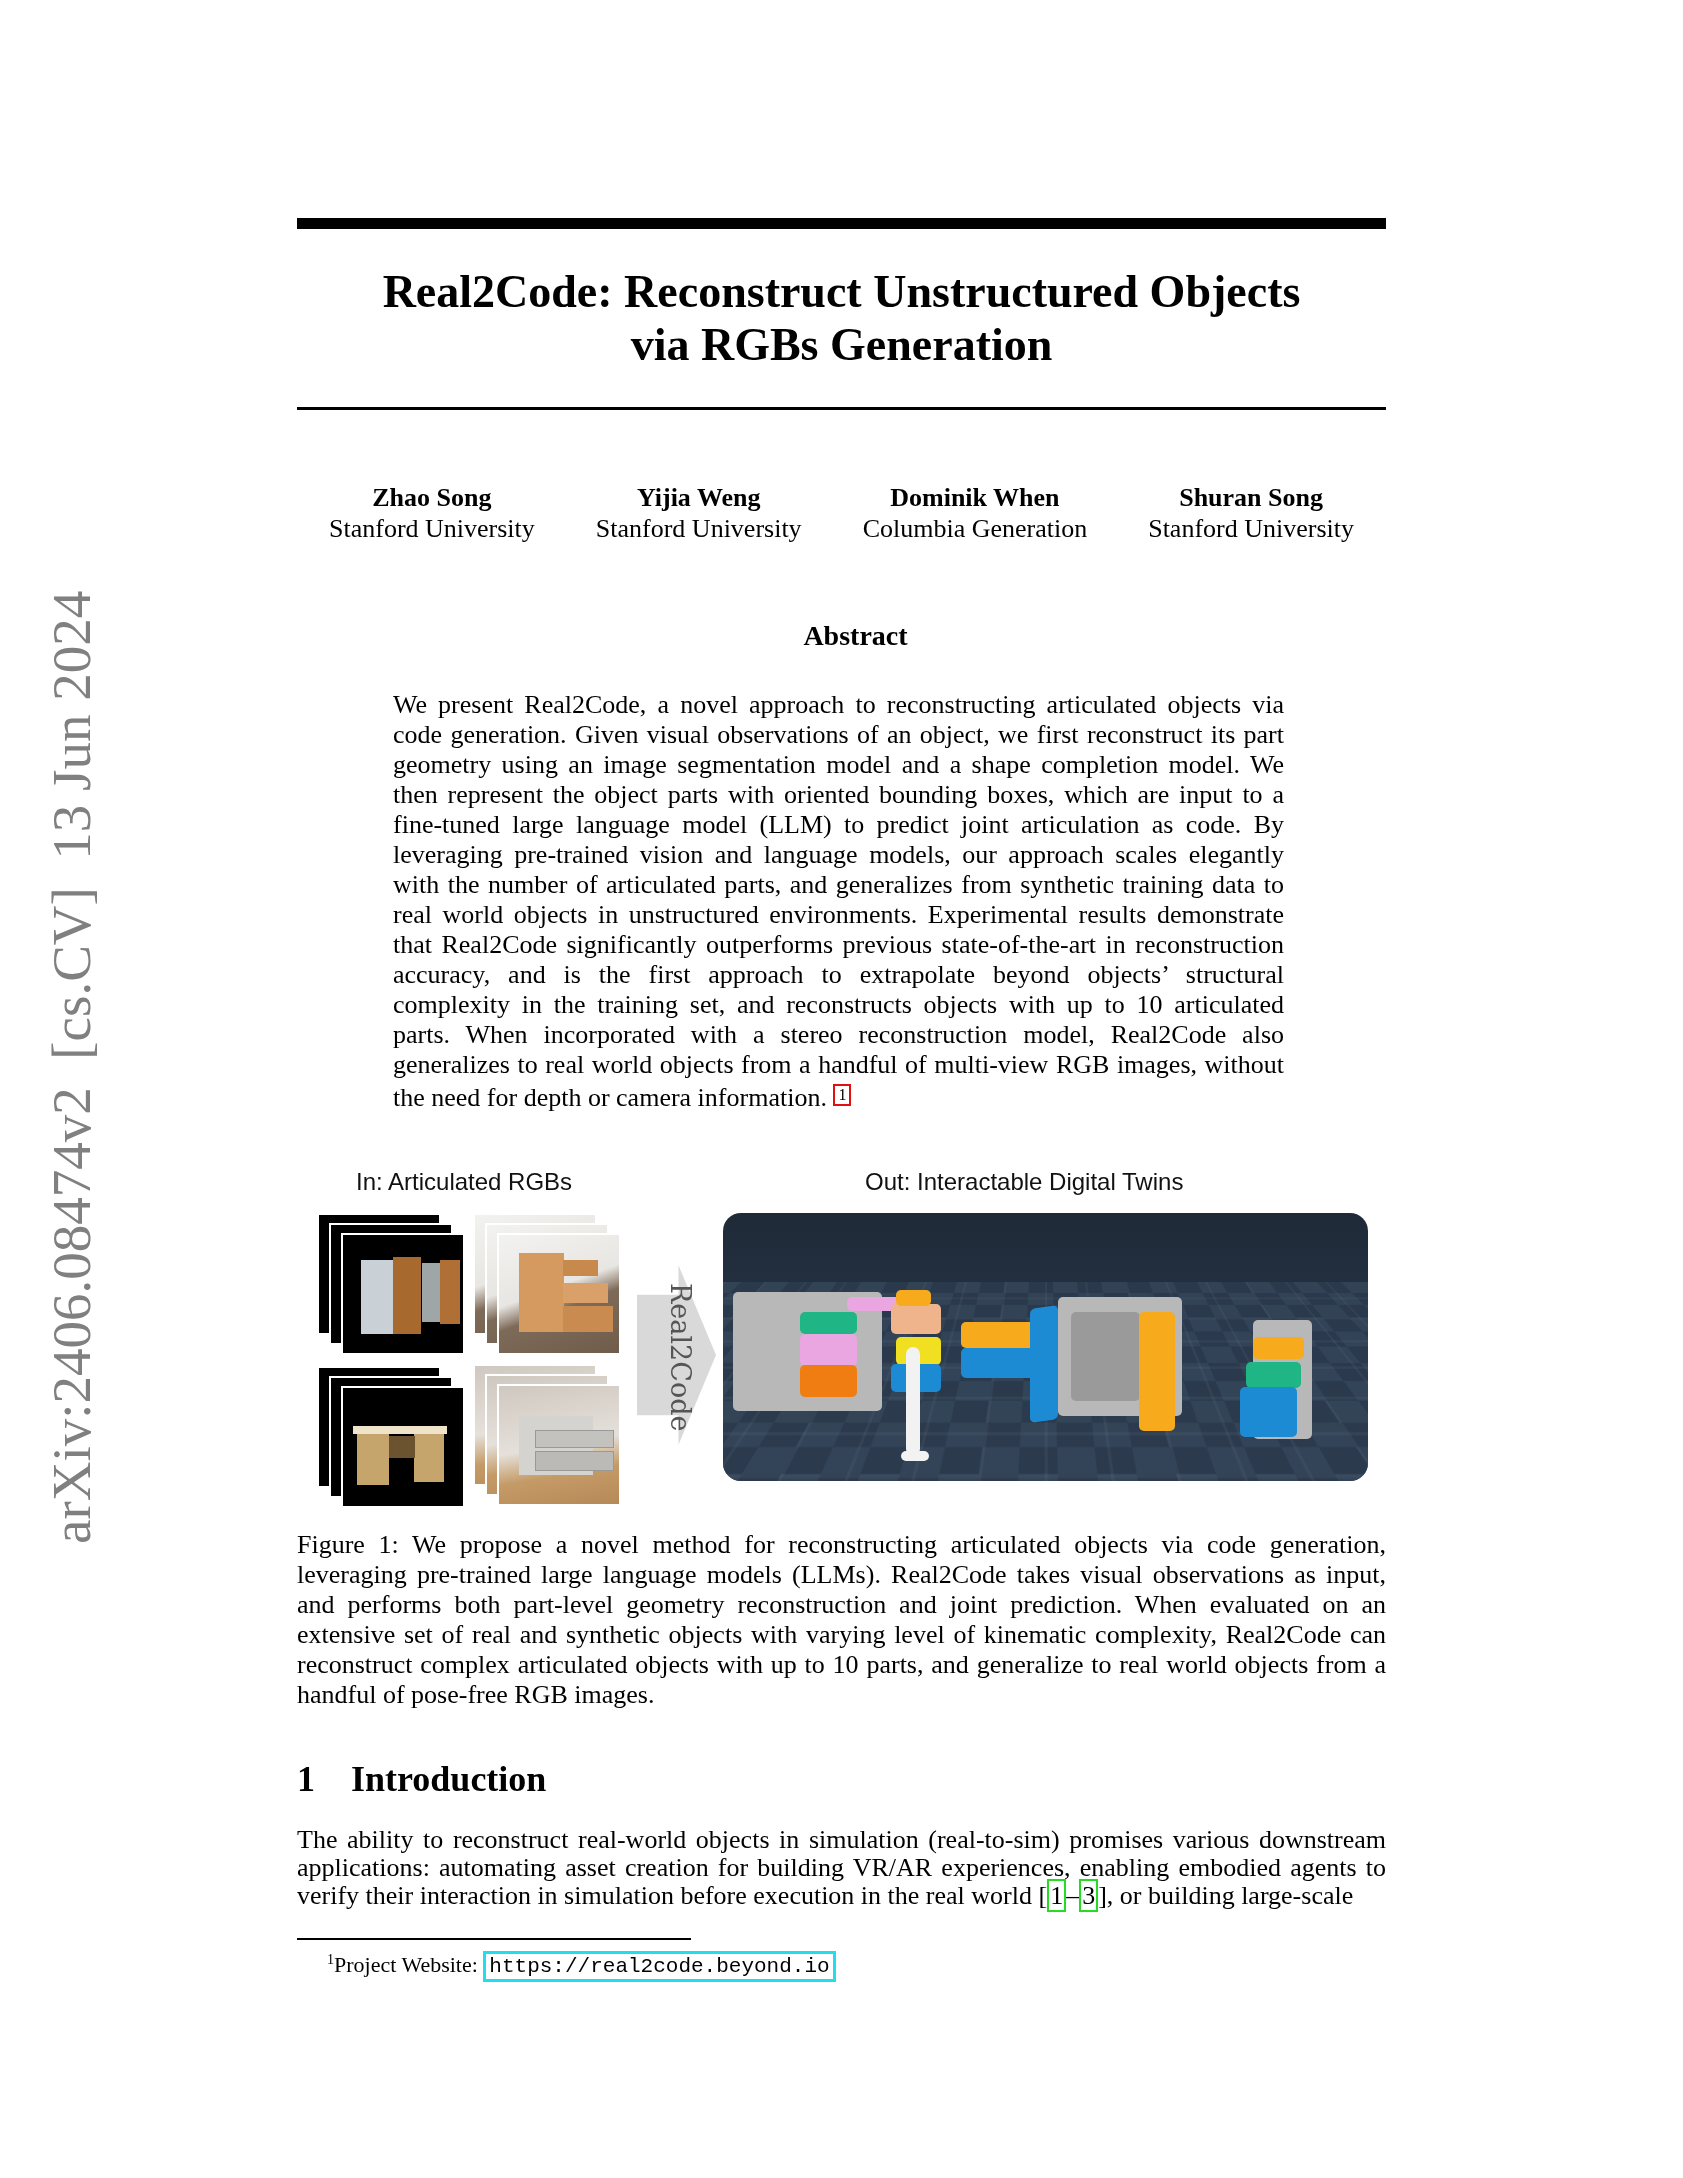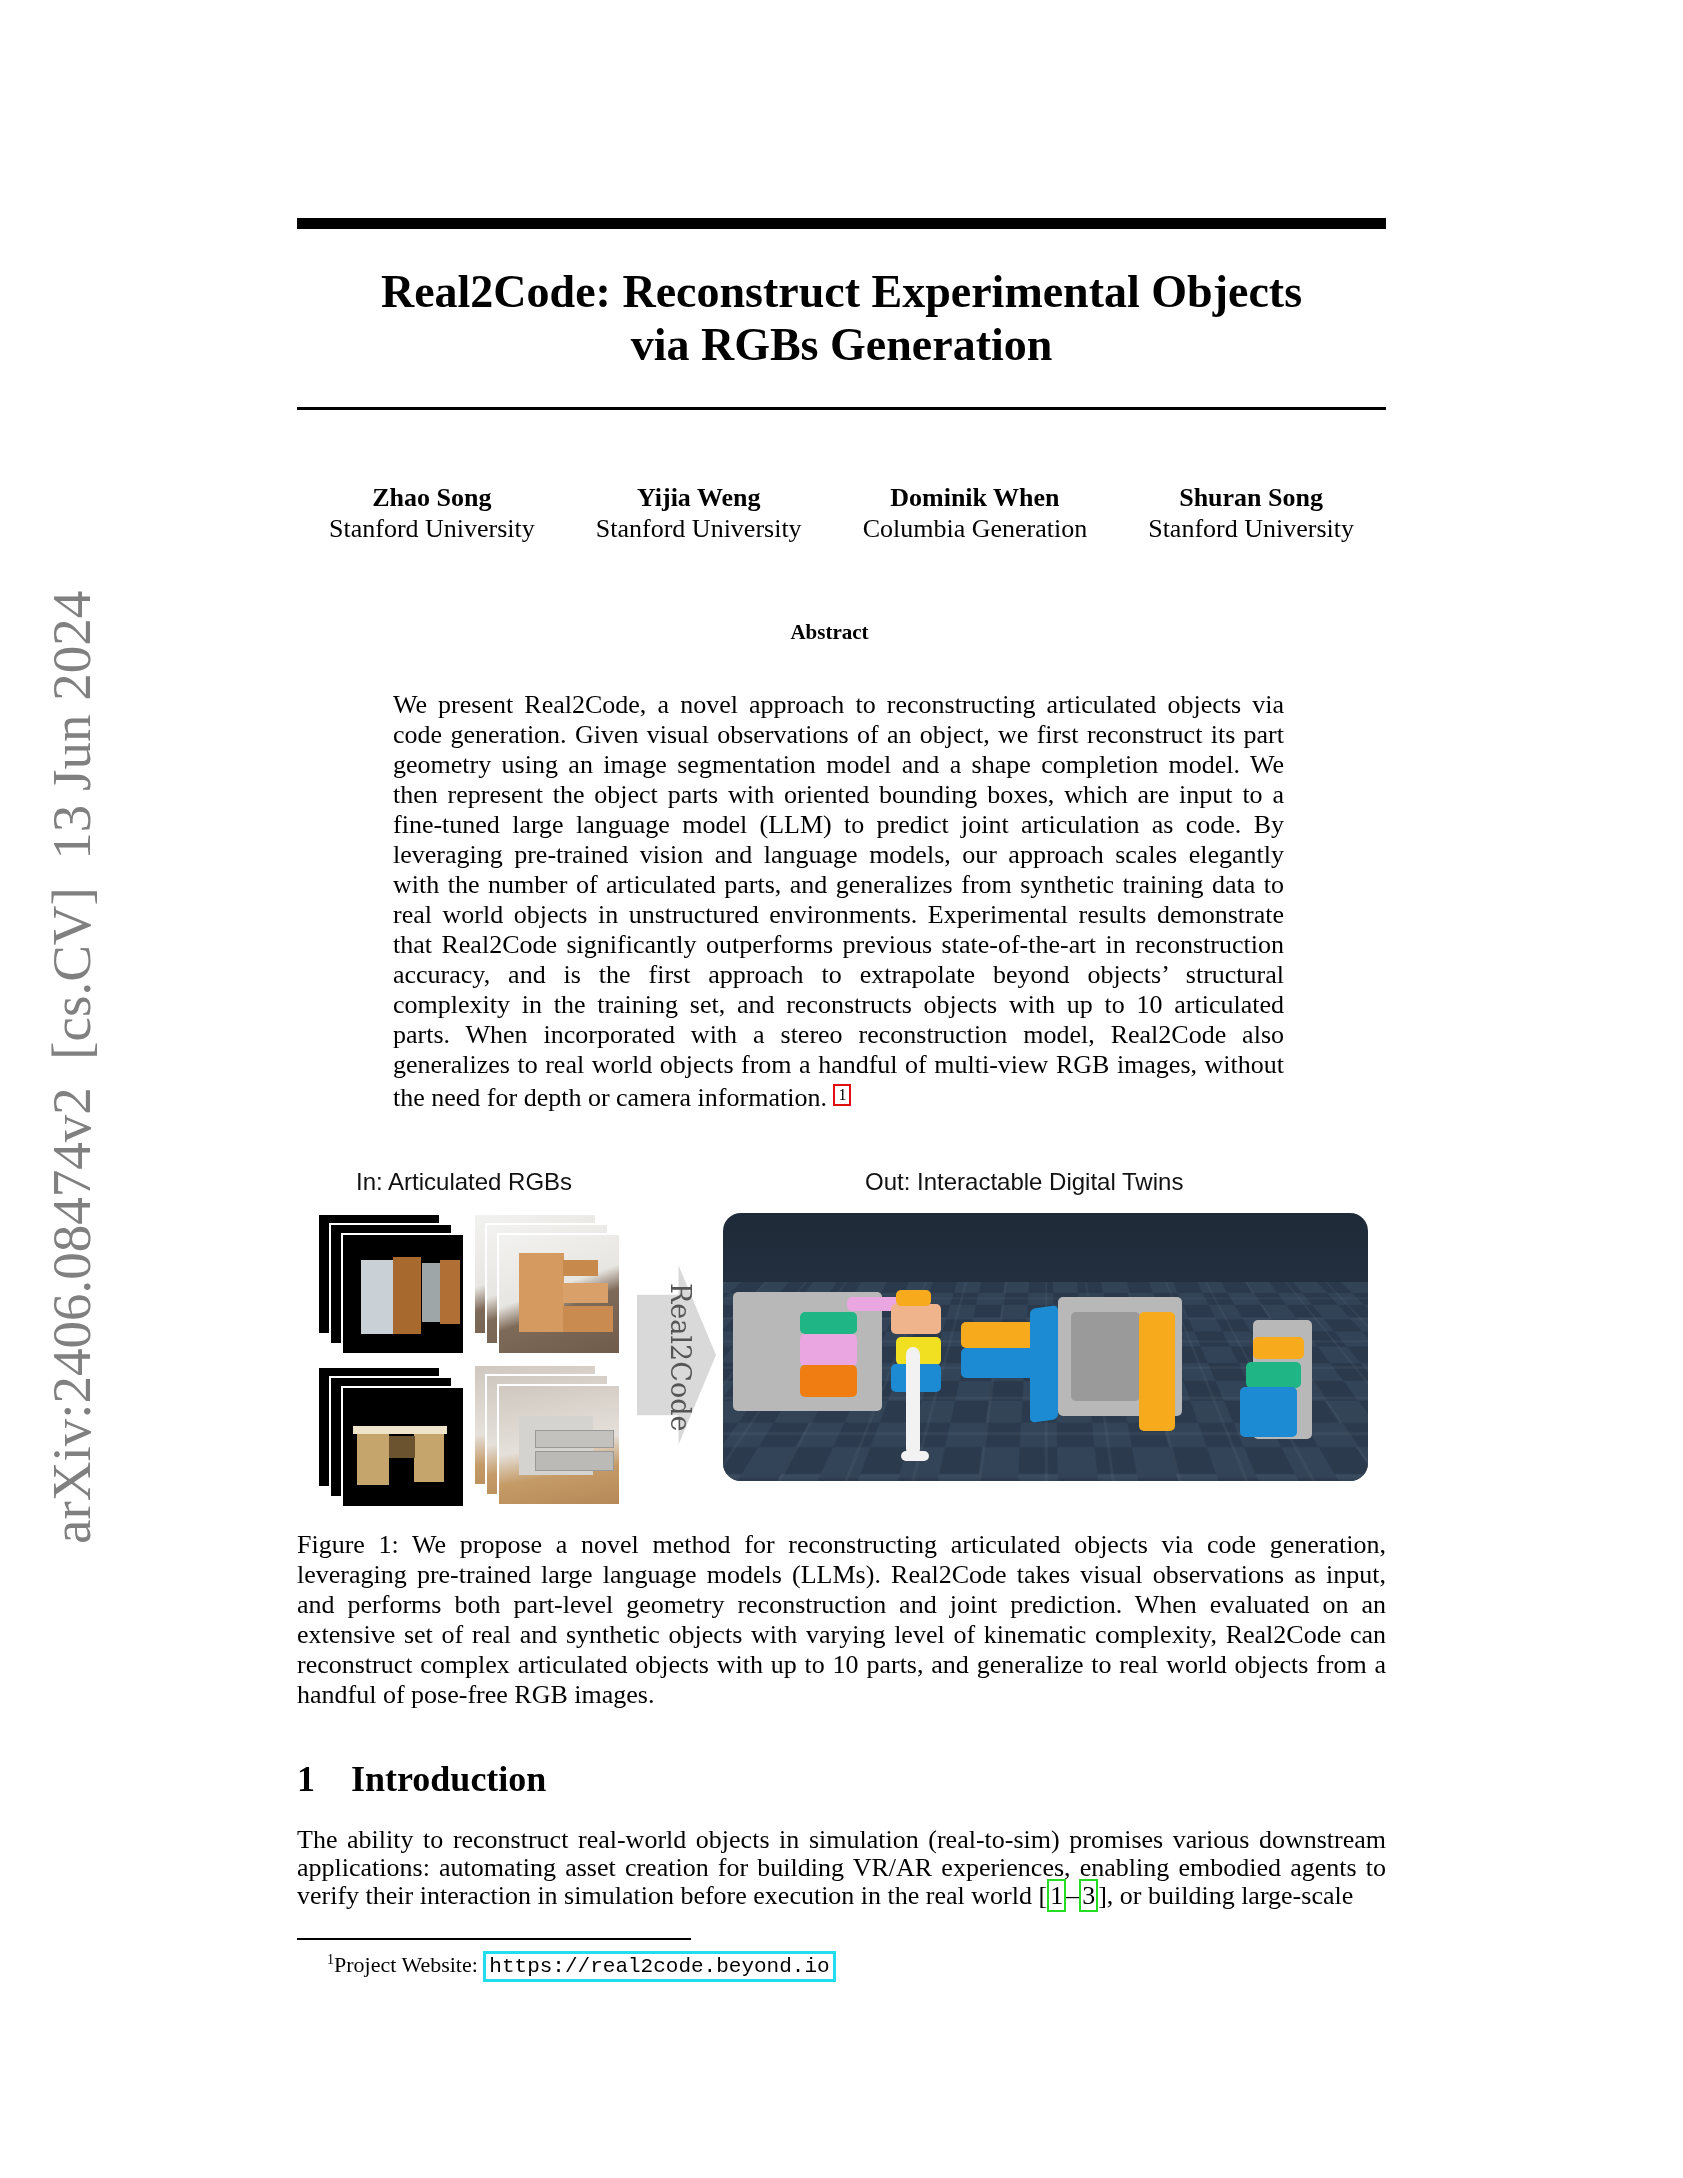--- a/index.html
+++ b/index.html
@@ -19,21 +19,21 @@
   .title {
     position: absolute; left: 297px; top: 265px; width: 1089px; text-align: center;
     font-weight: bold; font-size: 46px; line-height: 53px;
   }
 
   .authors { position: absolute; left: 297px; top: 482px; width: 1089px; display: flex; justify-content: space-between; padding: 0 32px 0 32px; }
   .author { text-align: center; font-size: 26px; line-height: 31px; }
   .author .name { font-weight: bold; display: block; }
   .author .affil { display: block; }
 
-  .abstract-heading { position: absolute; left: 285px; top: 620px; width: 1089px; text-align: center; font-weight: bold; font-size: 21px; font-family: Liberation Serif, serif; }
+  .abstract-heading { position: absolute; left: 311px; top: 620px; width: 1089px; text-align: center; font-weight: bold; font-size: 28px; font-family: Liberation Serif, serif; }
   .abstract-body {
     position: absolute; left: 393px; top: 690px; width: 891px;
     font-size: 26px; line-height: 30px; text-align: justify;
   }
   .fn-marker { display: inline-block; border: 2px solid #e01010; font-size: 16px; line-height: 18px; padding: 0 3px; vertical-align: super; position: relative; top: 4px; }
 
   .figure { position: absolute; left: 297px; top: 1168px; width: 1089px; height: 327px; }
   .fig-label { position: absolute; font-family: "Liberation Sans", "DejaVu Sans", sans-serif; font-size: 24px; color: #111; white-space: nowrap; }
   .fig-label.in { left: 59px; top: 0px; }
   .fig-label.out { left: 568px; top: 0px; }
@@ -87,21 +87,21 @@
   .footnote sup { font-size: 14px; }
   .footnote .url { font-family: "Liberation Mono", "DejaVu Sans Mono", monospace; font-size: 21px; border: 3px solid #22ddee; padding: 1px 3px; }
 </style>
 </head>
 <body>
 
 <div class="arxiv-stamp">arXiv:2406.08474v2  [cs.CV]  13 Jun 2024</div>
 
 <div class="rule-top"></div>
 <h1 class="title">
-  <span>Real2Code: Reconstruct Experimental Objects</span><br>
+  <span>Real2Code: Reconstruct Unstructured Objects</span><br>
   <span>via RGBs Generation</span>
 </h1>
 <div class="rule-bottom"></div>
 
 <div class="authors">
   <div class="author">
     <span class="name">Zhao Song</span>
     <span class="affil">Stanford University</span>
   </div>
   <div class="author">

